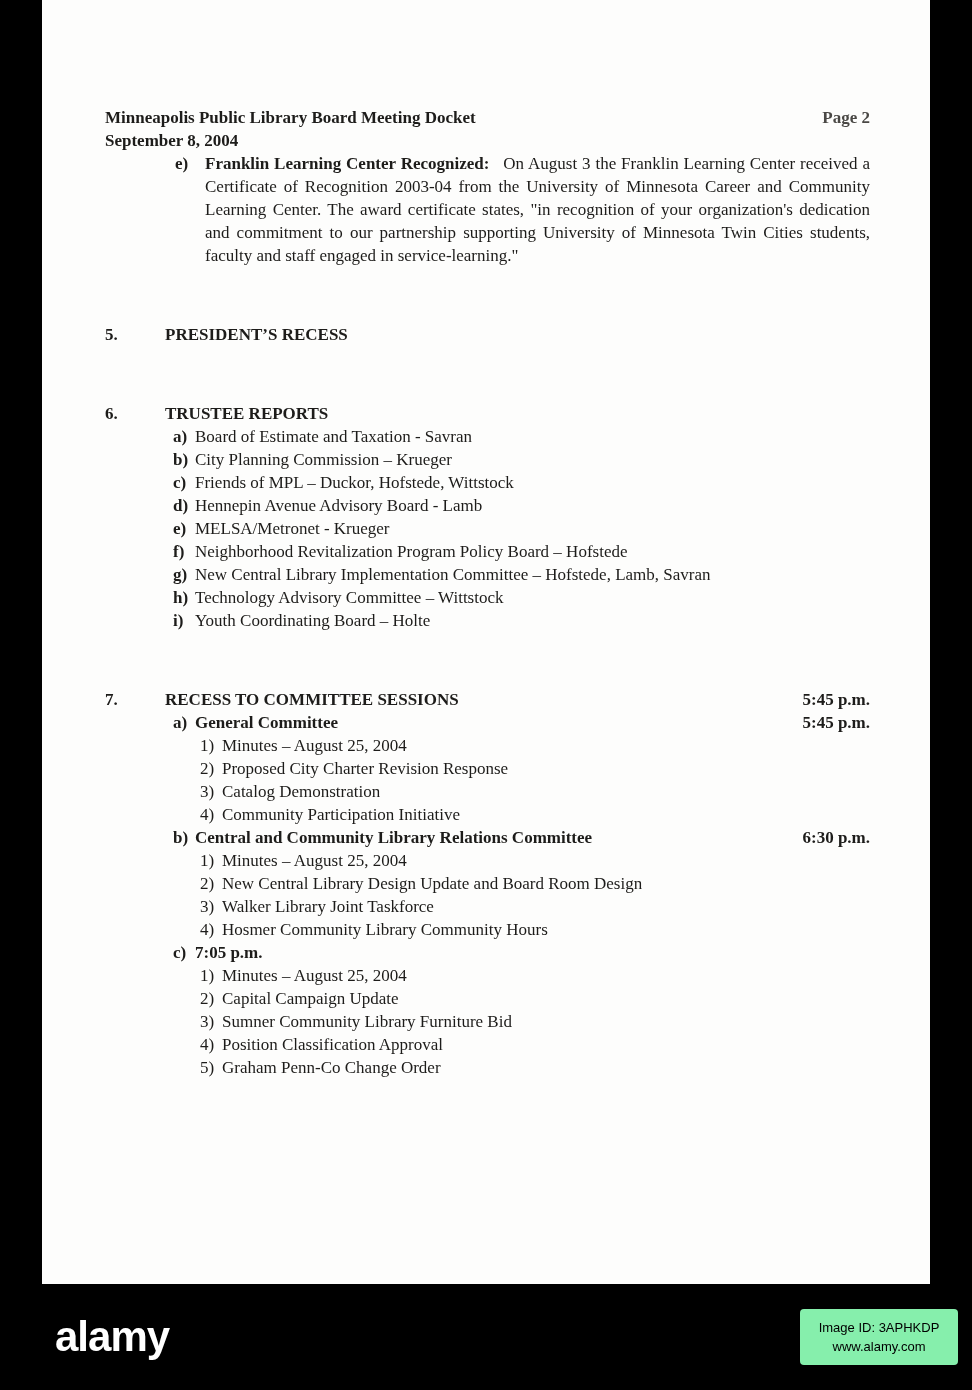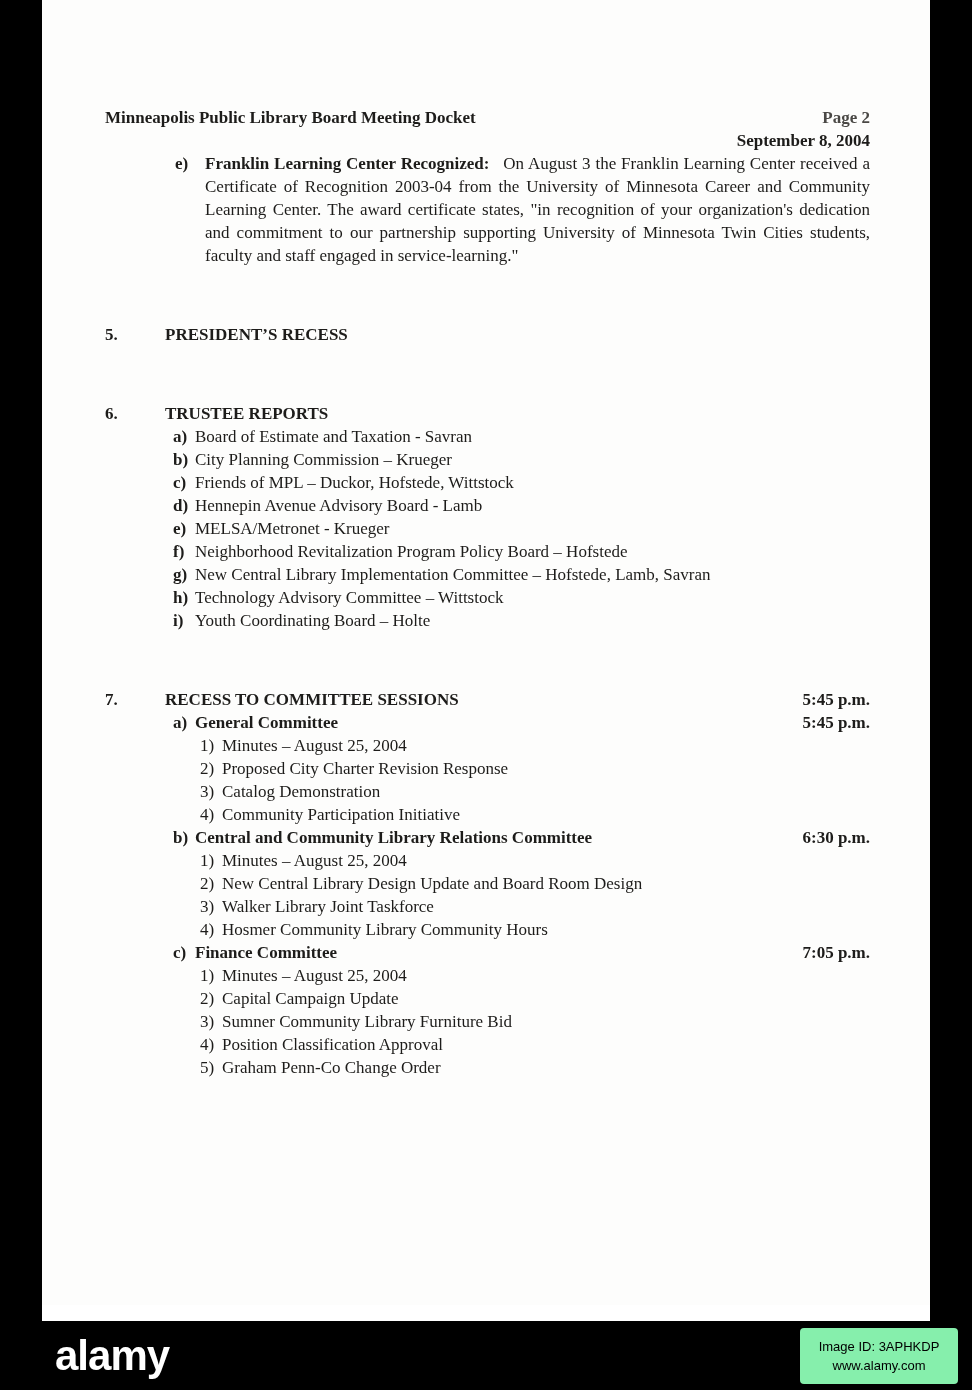--- a/index.html
+++ b/index.html
@@ -32,21 +32,21 @@
     margin: 106px 60px 0 63px;
     width: 765px;
     font-size: 17px;
     line-height: 23px;
   }
 
   
   .doc-header { display: flex; justify-content: space-between; align-items: flex-start; }
   .doc-title { font-weight: bold; }
   .doc-page-num { font-weight: bold; color: #4a4845; margin-left: 26px; }
-  .doc-date { font-weight: bold; text-align: right; }
+  .doc-date { font-weight: bold; }
 
   
   .intro-para {
     margin: 43px 0 0 100px;
     text-align: justify;
   }
   .item-e {
     position: relative;
     margin: 0 0 0 100px;
     text-align: justify;
@@ -78,21 +78,21 @@
   .subitem-row {
     display: grid;
     grid-template-columns: 22px 1fr;
     margin-left: 95px;
   }
 
   
   .footer {
     position: absolute;
     left: 0; right: 0; bottom: 0;
-    height: 69px;
+    height: 106px;
     background: #000;
     display: flex;
     align-items: center;
     justify-content: space-between;
     padding: 0 14px 0 55px;
     box-sizing: border-box;
     font-family: "Liberation Sans", sans-serif;
   }
   .brand {
     color: #fff;
@@ -243,21 +243,20 @@
               <div class="subitem-row">
                 <span class="sub-label">3)</span>
                 <span class="sub-text">Walker Library Joint Taskforce</span>
               </div>
               <div class="subitem-row">
                 <span class="sub-label">4)</span>
                 <span class="sub-text">Hosmer Community Library Community Hours</span>
               </div>
               <div class="item-row bold">
                 <span class="item-label">c)</span>
-                <span class="item-text">Finance Committee</span>
                 <span class="item-time">7:05 p.m.</span>
               </div>
               <div class="subitem-row">
                 <span class="sub-label">1)</span>
                 <span class="sub-text">Minutes – August 25, 2004</span>
               </div>
               <div class="subitem-row">
                 <span class="sub-label">2)</span>
                 <span class="sub-text">Capital Campaign Update</span>
               </div>

